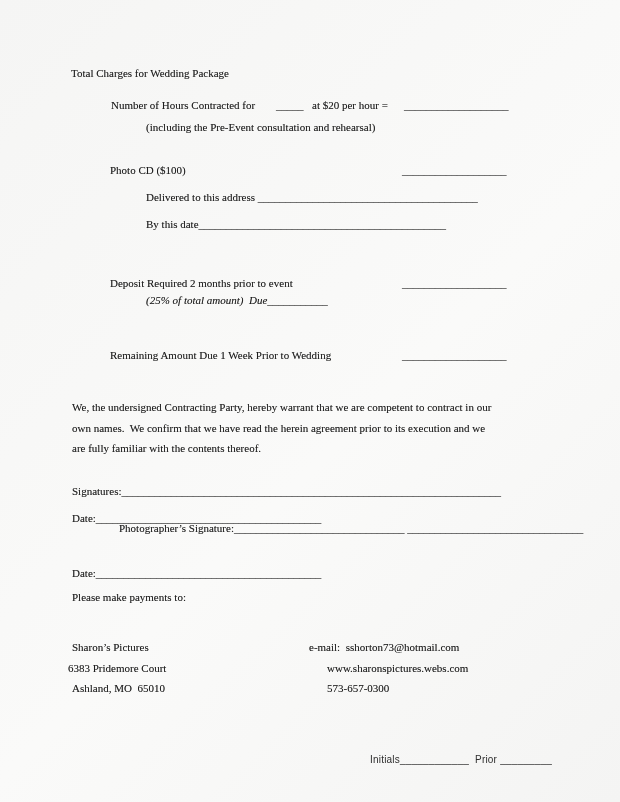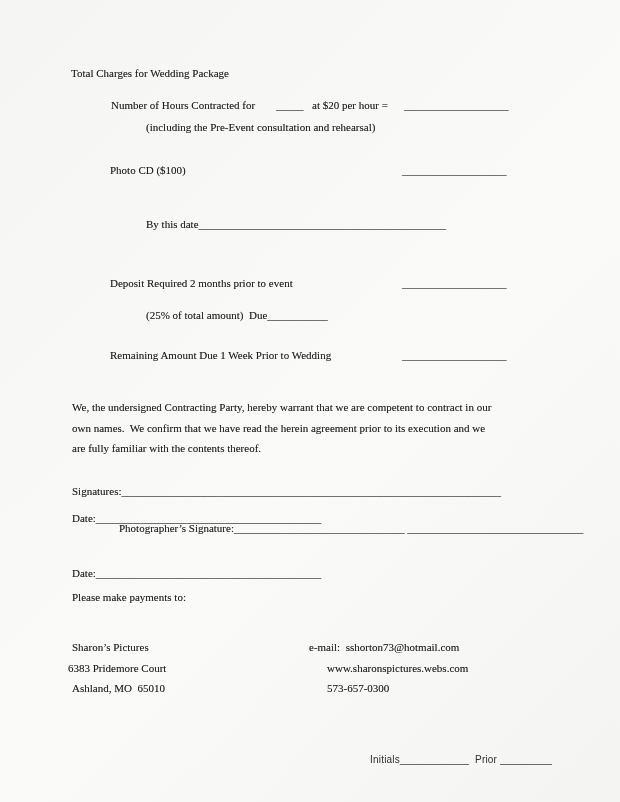--- a/index.html
+++ b/index.html
@@ -45,25 +45,26 @@
   <div class="ln" style="left:71px; top:66px;">Total Charges for Wedding Package</div>
 
   <div class="ln" style="left:111px; top:98px;">Number of Hours Contracted for</div>
   <div class="ln blank" style="left:276px; top:98px;">_____</div>
   <div class="ln" style="left:312px; top:98px;">at $20 per hour =</div>
   <div class="ln blank" style="left:404px; top:98px;">___________________</div>
   <div class="ln" style="left:146px; top:120px;">(including the Pre-Event consultation and rehearsal)</div>
 
   <div class="ln" style="left:110px; top:163px;">Photo CD ($100)</div>
   <div class="ln blank" style="left:402px; top:163px;">___________________</div>
+  <div class="ln" style="left:146px; top:190px;">Delivered to this address ________________________________________</div>
   <div class="ln" style="left:146px; top:217px;">By this date_____________________________________________</div>
 
   <div class="ln" style="left:110px; top:276px;">Deposit Required 2 months prior to event</div>
   <div class="ln blank" style="left:402px; top:276px;">___________________</div>
-  <div class="ln" style="left:146px; top:308px;">(25% of total amount)  Due___________</div>
+  <div class="ln" style="left:146px; top:293px;font-style:italic;">(25% of total amount)  Due___________</div>
 
   <div class="ln" style="left:110px; top:348px;">Remaining Amount Due 1 Week Prior to Wedding</div>
   <div class="ln blank" style="left:402px; top:348px;">___________________</div>
 
   <div class="ln" style="left:72px; top:400px;">We, the undersigned Contracting Party, hereby warrant that we are competent to contract in our</div>
   <div class="ln" style="left:72px; top:421px;">own names.  We confirm that we have read the herein agreement prior to its execution and we</div>
   <div class="ln" style="left:72px; top:441px;">are fully familiar with the contents thereof.</div>
 
   <div class="ln" style="left:72px; top:484px;">Signatures:_____________________________________________________________________</div>
   <div class="ln" style="left:72px; top:511px;">Date:_________________________________________</div>

